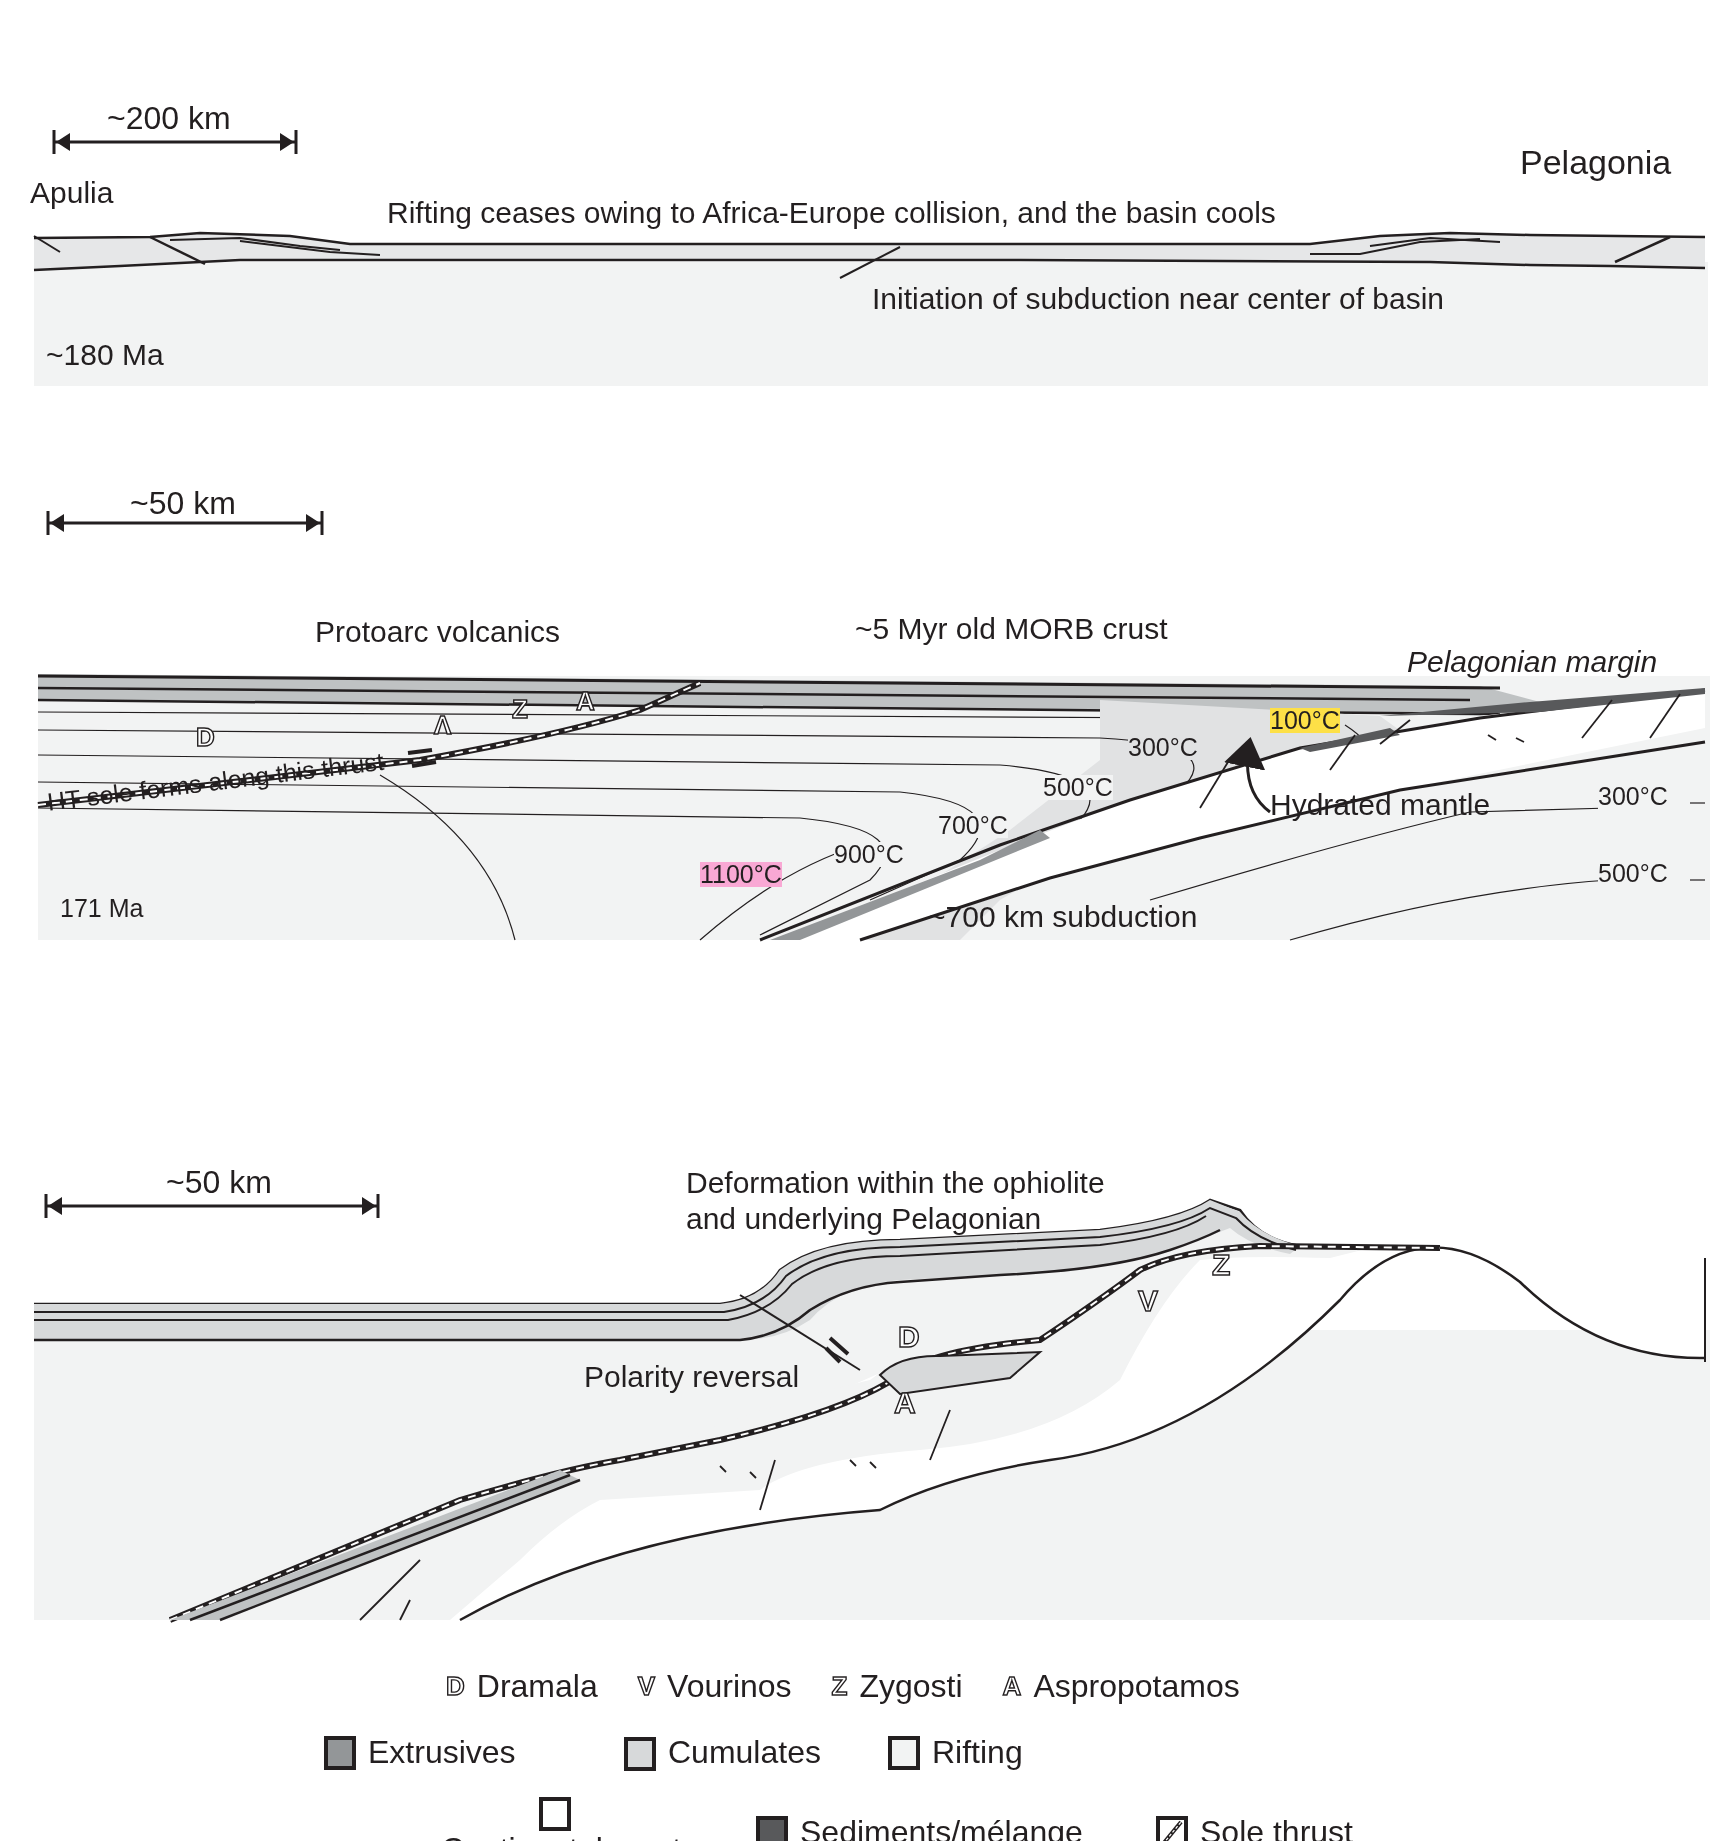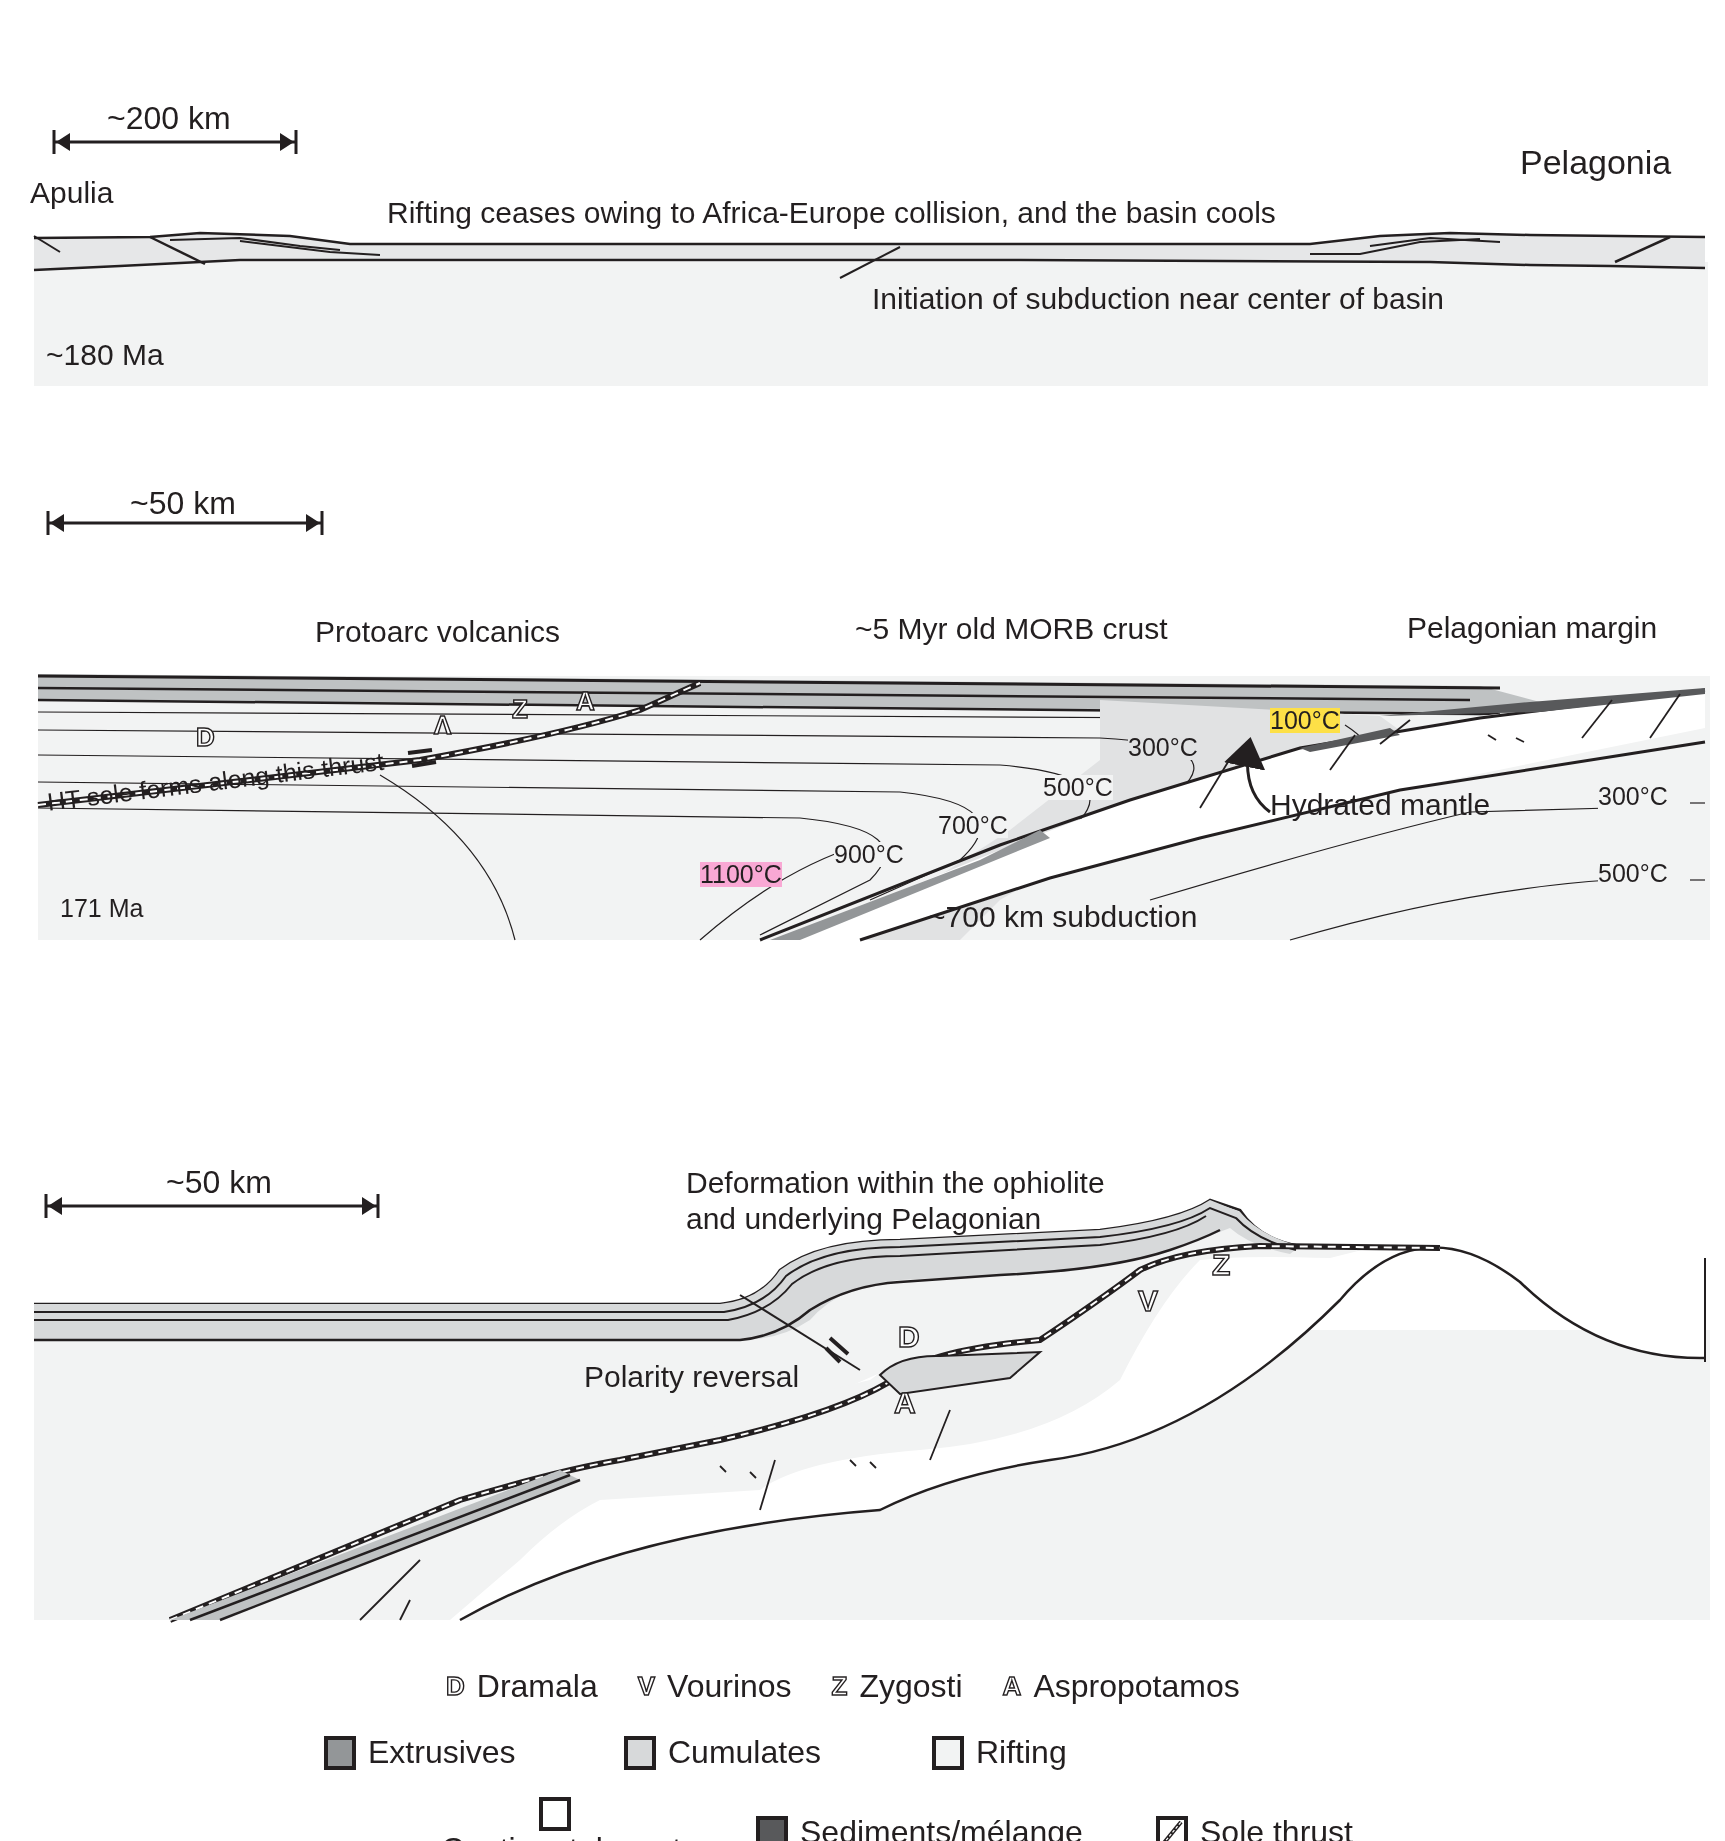--- a/index.html
+++ b/index.html
@@ -165,21 +165,21 @@
 <div class="lbl" style="left:107px; top:102px; font-size:32px;">~200 km</div>
 <div class="lbl" style="left:30px; top:178px;">Apulia</div>
 <div class="lbl" style="left:1520px; top:145px; font-size:34px;">Pelagonia</div>
 <div class="lbl" style="left:387px; top:198px;">Rifting ceases owing to Africa-Europe collision, and the basin cools</div>
 <div class="lbl" style="left:872px; top:284px;">Initiation of subduction near center of basin</div>
 <div class="lbl" style="left:46px; top:340px;">~180 Ma</div>
 
 <div class="lbl" style="left:130px; top:487px; font-size:32px;">~50 km</div>
 <div class="lbl" style="left:315px; top:617px;">Protoarc volcanics</div>
 <div class="lbl" style="left:855px; top:614px;">~5 Myr old MORB crust</div>
-<div class="lbl" style="left:1407px; top:613px;">Pelagonian margin</div>
+<div class="lbl" style="left:1407px; top:647px;font-style:italic;">Pelagonian margin</div>
 <div class="lbl sm" style="left:46px; top:790px; transform:rotate(-7deg); transform-origin:left top;">HT sole forms along this thrust</div>
 <div class="lbl" style="left:1270px; top:790px;">Hydrated mantle</div>
 <div class="lbl" style="left:928px; top:902px;">~700 km subduction</div>
 <div class="lbl sm" style="left:60px; top:896px;">171 Ma</div>
 
 <div class="lbl sm" style="left:1270px; top:708px; background:#fde047;">100°C</div>
 <div class="lbl sm" style="left:1128px; top:735px; background:#e1e2e3;">300°C</div>
 <div class="lbl sm" style="left:1043px; top:775px; background:#f2f3f3;">500°C</div>
 <div class="lbl sm" style="left:938px; top:813px; background:#f2f3f3;">700°C</div>
 <div class="lbl sm" style="left:834px; top:842px; background:#f2f3f3;">900°C</div>
@@ -219,21 +219,21 @@
     <span class="unit-glyph">A</span>
     <span>Aspropotamos</span>
   </div>
 </div>
 
 <div class="legend-row" style="left:296px; top:1734px;">
   <div class="legend-item" style="width:300px;margin-left:28px;">
     <span class="swatch" style="background:#939698;"></span>
     <span>Extrusives</span>
   </div>
-  <div class="legend-item" style="width:308px;">
+  <div class="legend-item" style="width:264px;align-items:flex-end;">
     <span class="swatch" style="background:#d7d9da;"></span>
     <span>Cumulates</span>
   </div>
   <div class="legend-item">
     <span class="swatch" style="background:#f2f3f3;"></span>
     <span>Rifting</span>
   </div>
 </div>
 
 <div class="legend-row" style="left:366px; top:1797px;">

